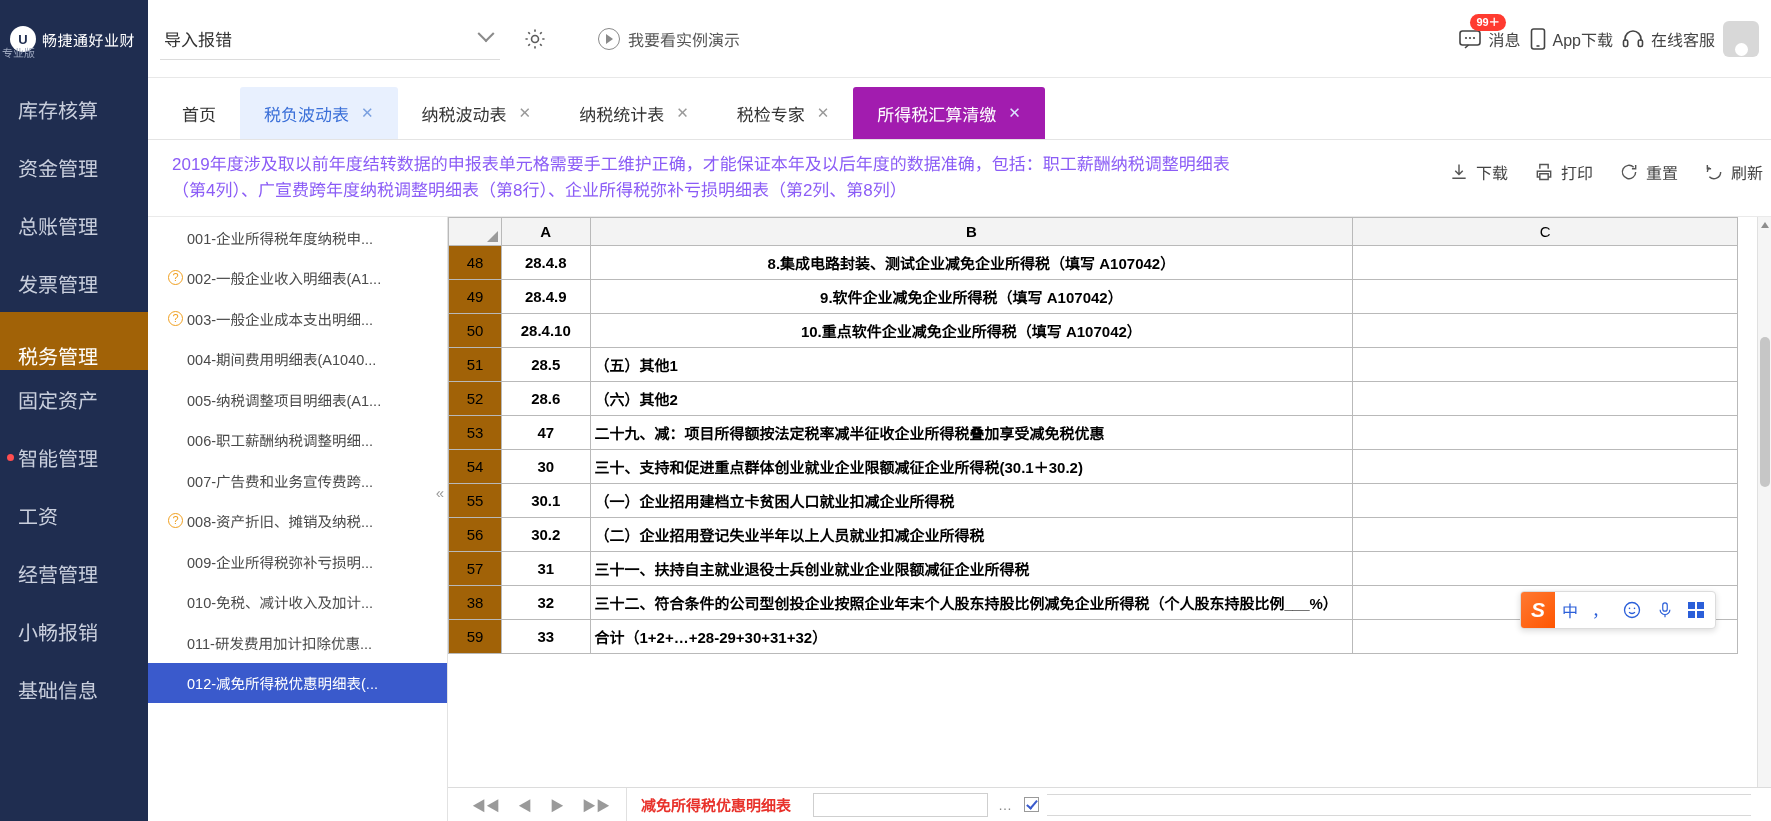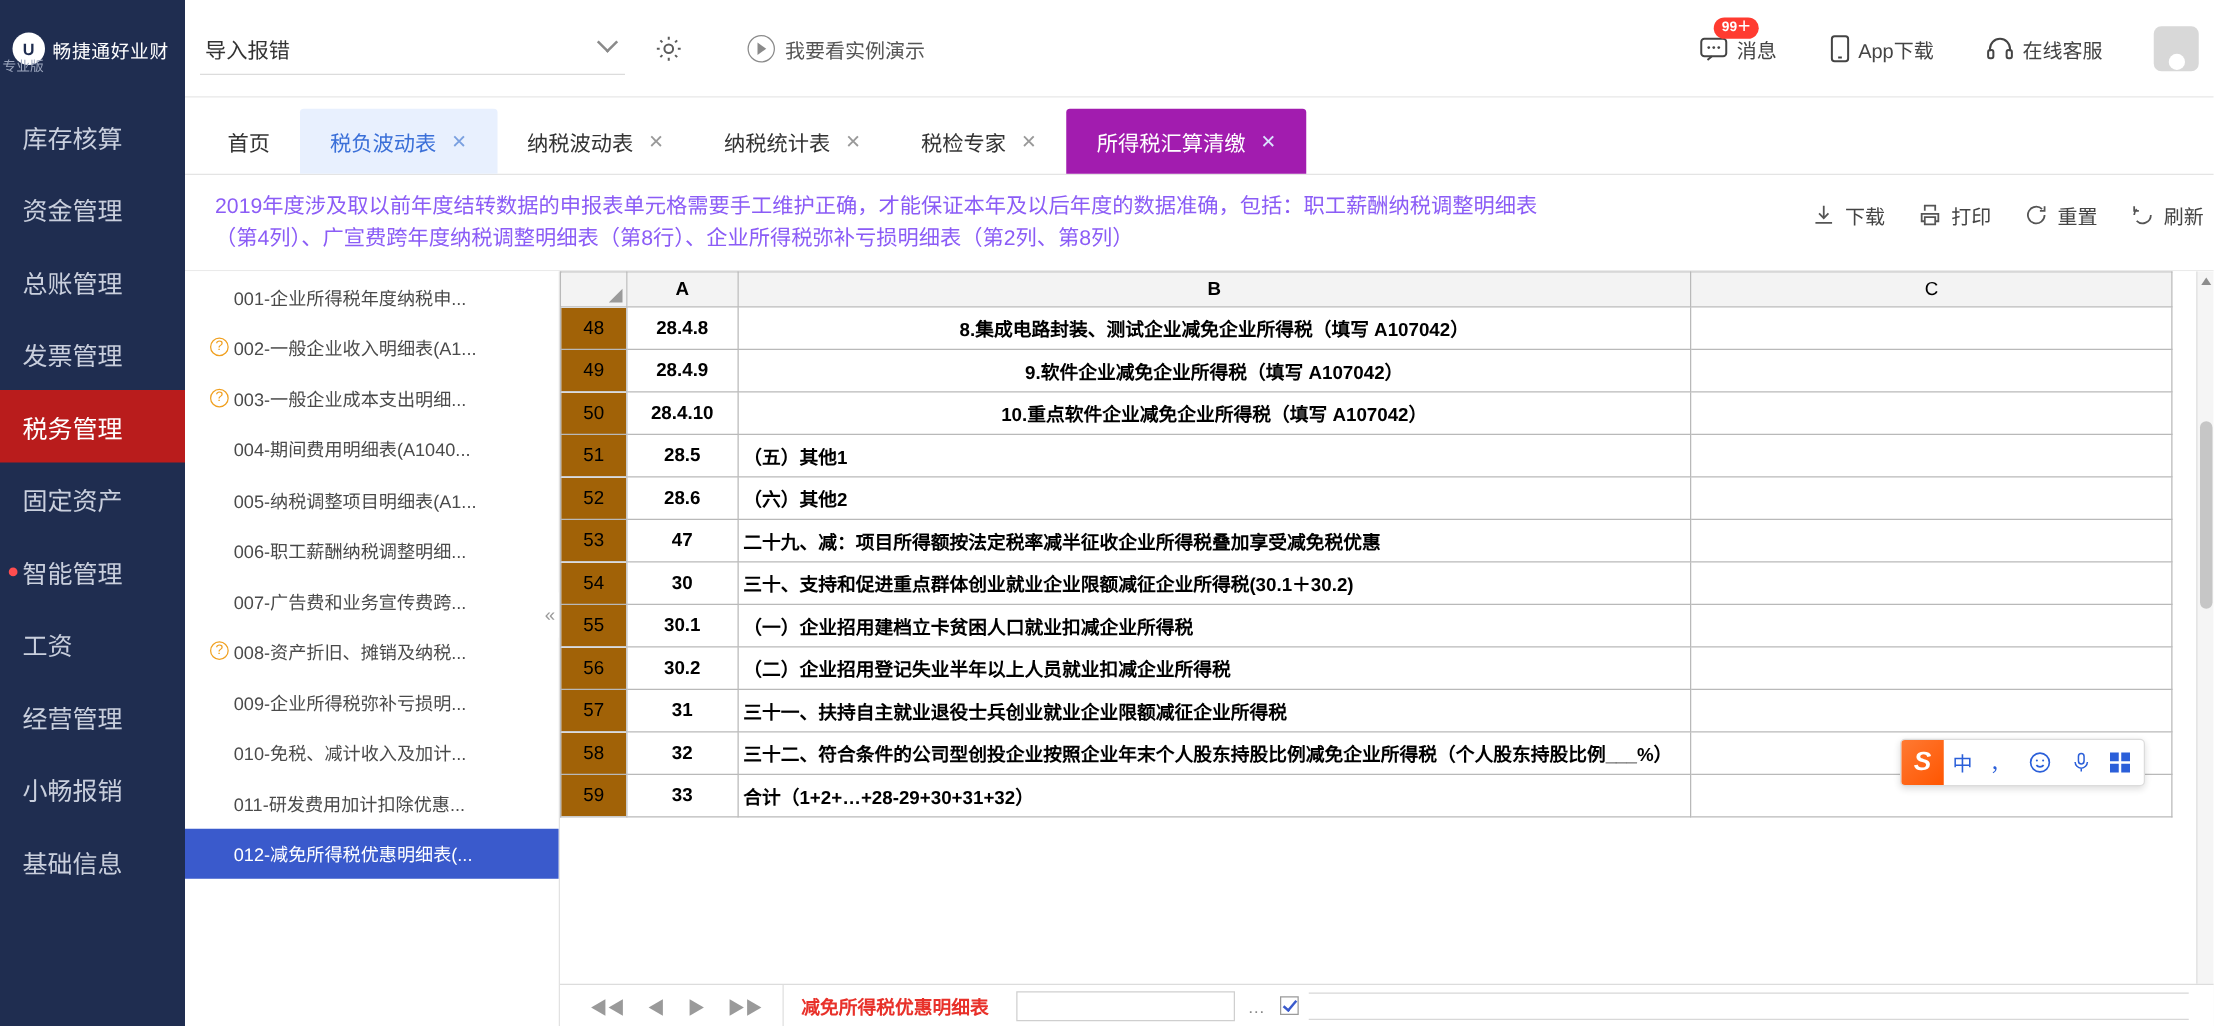--- a/index.html
+++ b/index.html
@@ -62,22 +62,23 @@
     display: flex;
     align-items: center;
     padding-left: 18px;
     font-size: 20px;
     color: #c9cfdd;
     position: relative;
     cursor: pointer;
     white-space: nowrap;
   }
   .nav-item.active {
-    background: #b91c1c;
+    background: #a16207;
     color: #ffffff;
+    align-items: flex-end;
   }
   .nav-dot {
     position: absolute;
     left: 7px; top: 26px;
     width: 7px; height: 7px;
     border-radius: 50%;
     background: #ff4d4f;
   }
 
   
@@ -147,21 +148,21 @@
     border-left: 7px solid #8a8a8a;
     border-top: 5px solid transparent;
     border-bottom: 5px solid transparent;
   }
   .topbar-right {
     position: absolute;
     right: 12px; top: 0;
     height: 78px;
     display: flex;
     align-items: center;
-    gap: 41px;
+    gap: 8px;
   }
   .tr-item {
     display: flex;
     align-items: center;
     font-size: 16px;
     color: #444;
     cursor: pointer;
     position: relative;
     white-space: nowrap;
   }
@@ -774,21 +775,21 @@
                 <td class="cB">（二）企业招用登记失业半年以上人员就业扣减企业所得税</td>
                 <td class="cC"></td>
               </tr>
               <tr class="r">
                 <td class="rowhead">57</td>
                 <td class="cA">31</td>
                 <td class="cB">三十一、扶持自主就业退役士兵创业就业企业限额减征企业所得税</td>
                 <td class="cC"></td>
               </tr>
               <tr class="r">
-                <td class="rowhead">58</td>
+                <td class="rowhead">38</td>
                 <td class="cA">32</td>
                 <td class="cB">三十二、符合条件的公司型创投企业按照企业年末个人股东持股比例减免企业所得税（个人股东持股比例___%）</td>
                 <td class="cC"></td>
               </tr>
               <tr class="r">
                 <td class="rowhead">59</td>
                 <td class="cA">33</td>
                 <td class="cB">合计（1+2+…+28-29+30+31+32）</td>
                 <td class="cC"></td>
               </tr>

